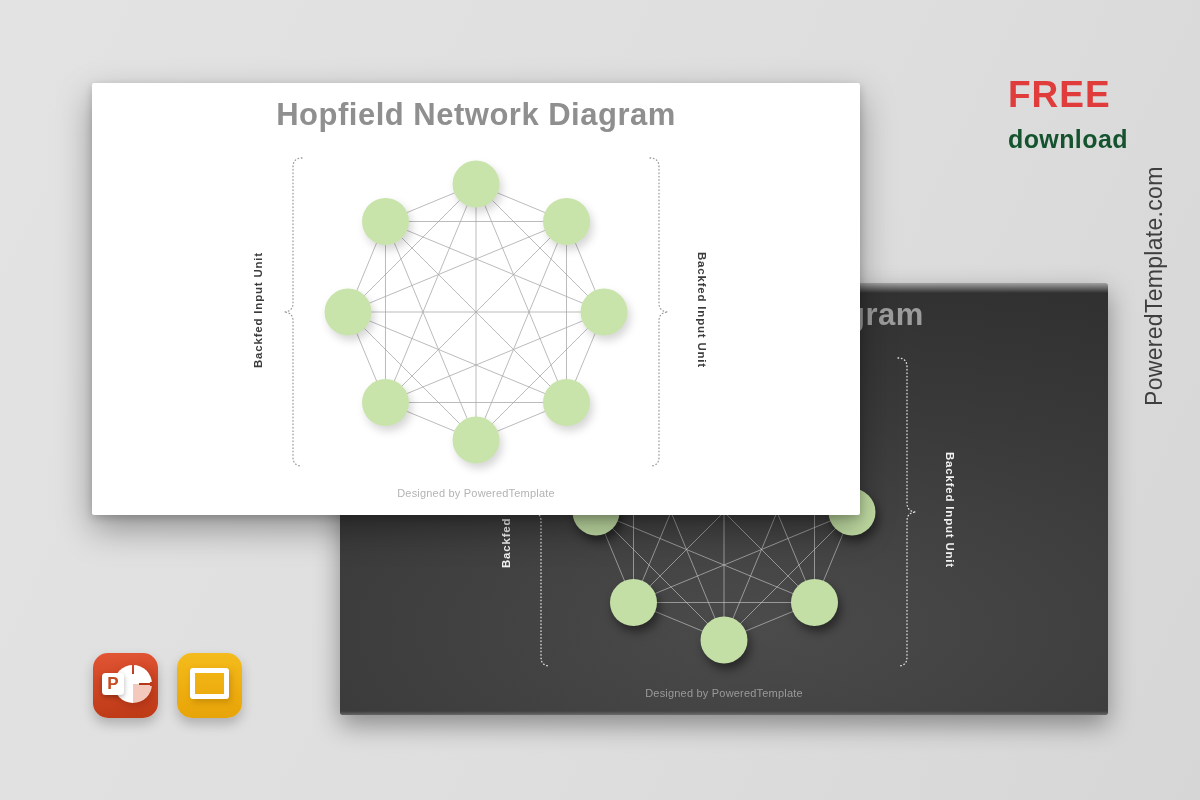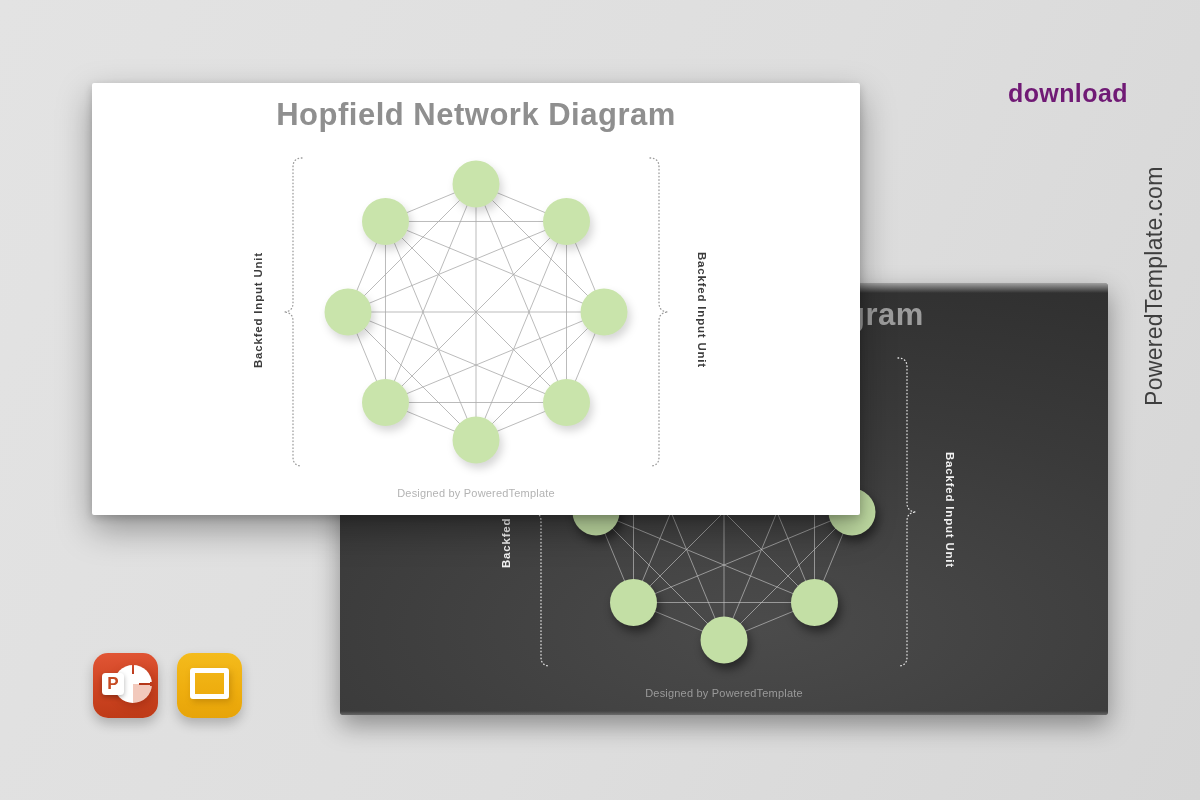--- a/index.html
+++ b/index.html
@@ -50,21 +50,21 @@
 
   .slide-footer{
     position:absolute;top:404px;left:0;right:0;text-align:center;
     font-size:11px;letter-spacing:.2px;color:#b3b3b3;
   }
   .slide--back .slide-footer{color:#9a9a9a}
 
   
   .promo{position:absolute;left:1008px;top:76px;z-index:5;cursor:pointer}
   .promo-free{font-size:37px;font-weight:800;letter-spacing:1px;line-height:1;color:#e03c3c}
-  .promo-download{font-size:25px;font-weight:700;letter-spacing:.4px;line-height:1;margin-top:5px;color:#701a75}
+  .promo-download{font-size:25px;font-weight:700;letter-spacing:.4px;line-height:1;margin-top:14px;color:#14532d}
 
   
   .watermark{position:absolute;left:1154px;top:406px;width:0;height:0;z-index:5}
   .watermark span{
     display:block;transform:translate(-50%,-50%) rotate(-90deg);
     white-space:nowrap;font-size:23px;color:#3e3e3e;letter-spacing:.3px;cursor:pointer;
   }
 
   
   .app-icons{position:absolute;left:93px;top:653px;display:flex;gap:19px;z-index:5}
@@ -194,20 +194,21 @@
         <circle cx="293.49033200812187" cy="138.49033200812192" r="23.5" class="node"></circle>
       </g>
   </svg>
   <div class="slide-title">Hopfield Network Diagram</div>
   <div class="side-label side-label--left">Backfed Input Unit</div>
   <div class="side-label side-label--right">Backfed Input Unit</div>
   <div class="slide-footer">Designed by PoweredTemplate</div>
 </div>
 
 <div class="promo">
+  <div class="promo-free">FREE</div>
   <div class="promo-download">download</div>
 </div>
 
 <div class="watermark">
   <span>PoweredTemplate.com</span>
 </div>
 
 <div class="app-icons">
   <div class="app-icon app-icon--ppt">
     <div class="ppt-circle"></div>

